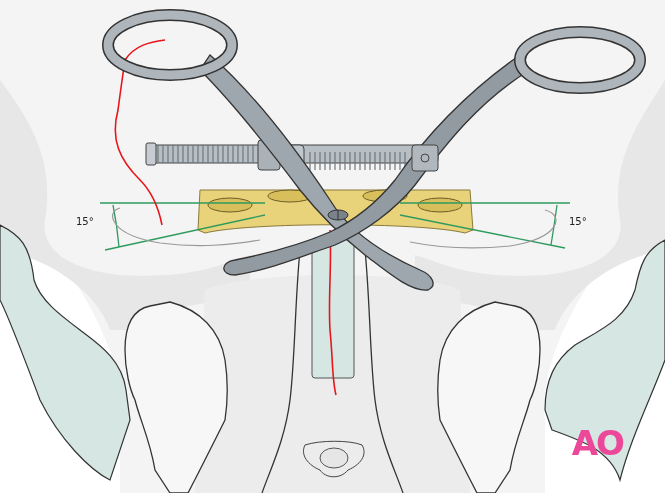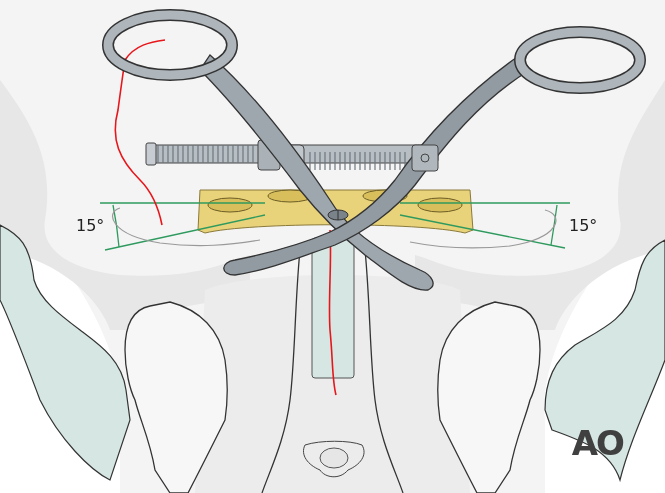--- a/index.html
+++ b/index.html
@@ -1,18 +1,18 @@
 <!DOCTYPE html>
 <html><head>
 <meta charset="utf-8">
 <style>
   html, body { margin: 0; padding: 0; background: #ffffff; }
   .canvas { position: relative; width: 665px; height: 493px; overflow: hidden; background: #ffffff; font-family: "Liberation Sans", sans-serif; }
   svg.scene { position: absolute; left: 0; top: 0; }
-  .angle-label { position: absolute; font-family: "DejaVu Sans", sans-serif; font-size: 16px; color: #222222; }
+  .angle-label { position: absolute; font-family: "DejaVu Sans", sans-serif; font-size: 10px; color: #222222; }
   .logo { position: absolute; right: 42px; bottom: 30px; font-family: "DejaVu Sans", sans-serif; font-weight: bold; font-size: 34px; letter-spacing: -2px; }
 </style>
 </head>
 <body>
 
 <div class="canvas">
   <svg class="scene" width="665" height="493" viewBox="0 0 665 493">
 
     <g>
       <path d="M0,0 L665,0 L665,240 C630,250 600,260 585,290 C560,330 540,380 545,420 L545,493 L420,493 L410,440 C400,400 380,380 360,378 L310,378 C290,380 270,400 260,440 L250,493 L120,493 L120,420 C125,380 105,330 80,290 C65,262 35,250 0,240 Z" fill="#f4f4f4"></path>
@@ -122,14 +122,14 @@
       <ellipse cx="338" cy="215" rx="10" ry="5" fill="#7a838a" stroke="#333" stroke-width="1"></ellipse>
       <line x1="338" y1="210" x2="338" y2="220" stroke="#333" stroke-width="1"></line>
 
       <rect x="412" y="145" width="26" height="26" rx="3" fill="#b0b8be" stroke="#444" stroke-width="1"></rect>
       <circle cx="425" cy="158" r="4" fill="none" stroke="#444" stroke-width="1"></circle>
     </g>
   </svg>
 
   <div class="angle-label" style="left:76px; top:216px;">15°</div>
   <div class="angle-label" style="left:569px; top:216px;">15°</div>
-  <div class="logo" style="color:#404040;">AO</div>
+  <div class="logo" style="color:#ec4899;">AO</div>
 </div>
 
 </body></html>

